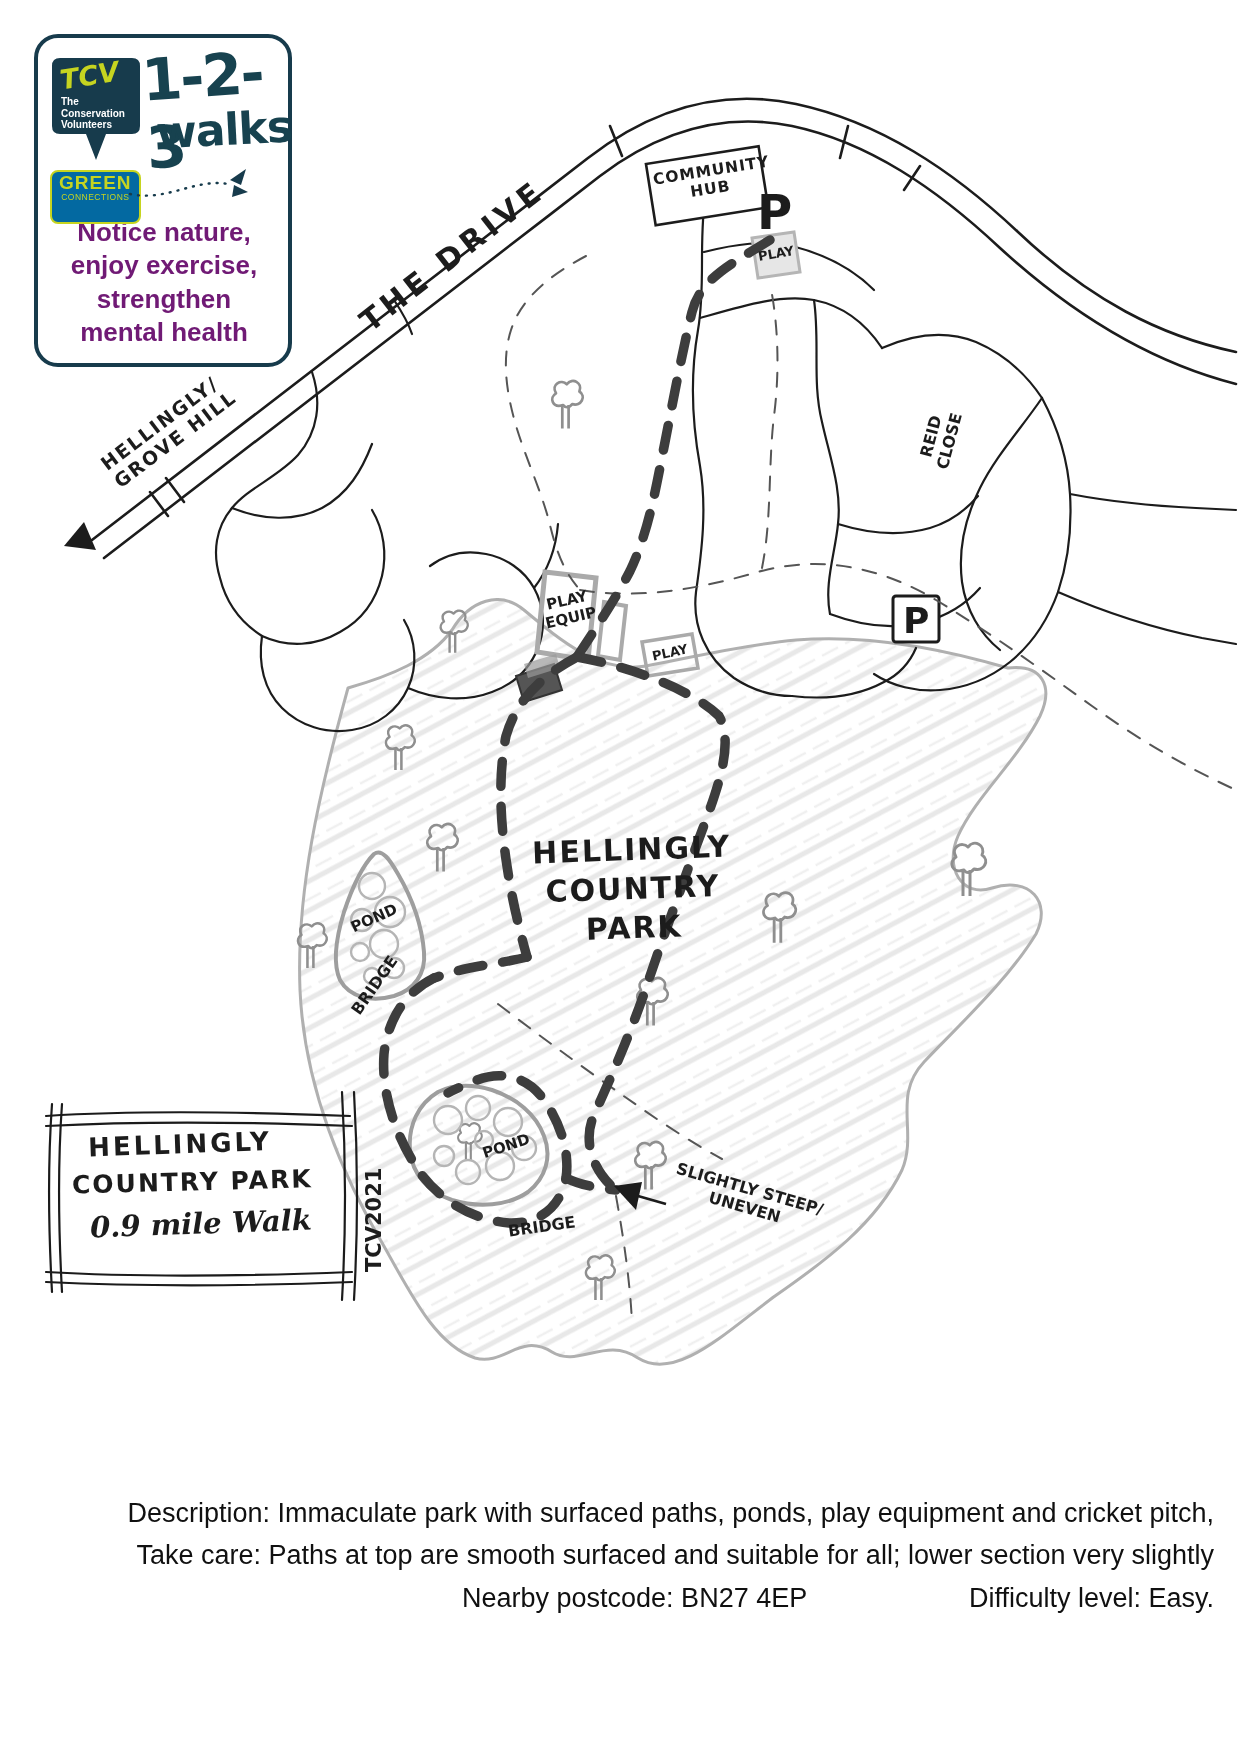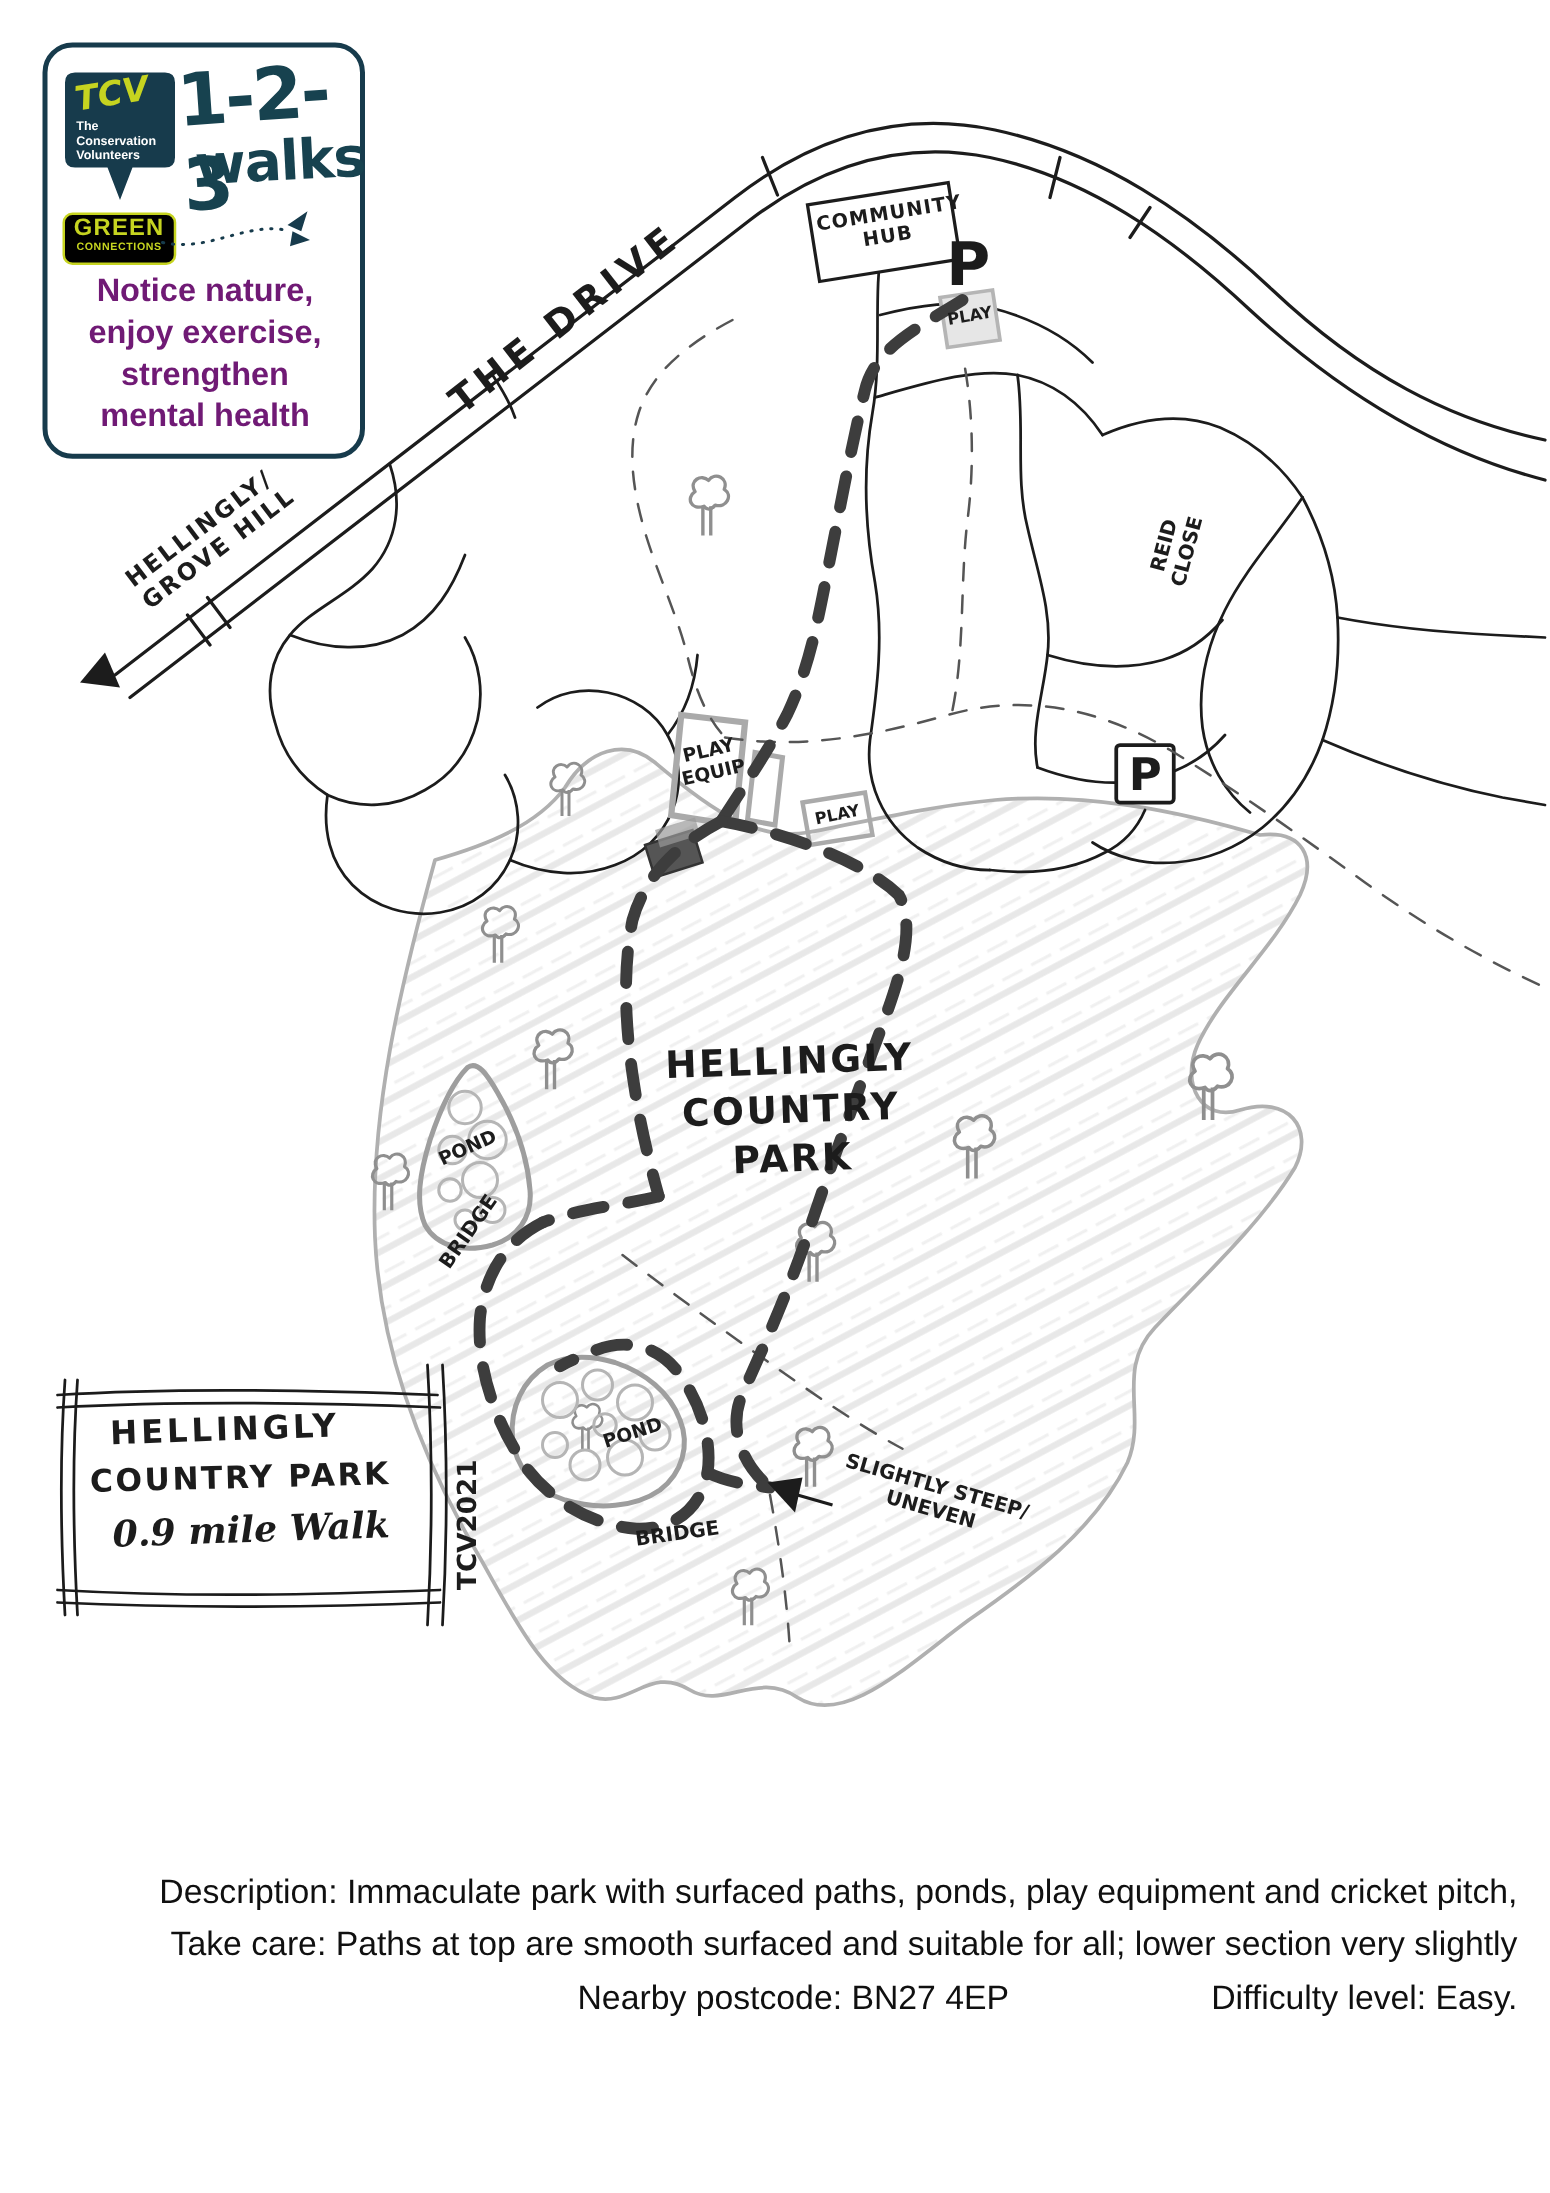--- a/index.html
+++ b/index.html
@@ -12,24 +12,24 @@
   .ctr{text-align:center;}
   
   .logo-card{position:absolute;left:34px;top:34px;width:232px;z-index:3;background:#fff;
              border:4px solid #173b4c;border-radius:24px;padding:10px 8px 14px 10px;}
   .logo-row{position:relative;height:158px;}
   .pin{position:absolute;left:2px;top:4px;}
   .pin-tcv{position:absolute;left:12px;top:12px;color:#c6d420;font-size:27px;font-weight:800;
            font-style:italic;transform:rotate(-9deg);font-family:"DejaVu Sans",sans-serif;}
   .pin-sub{position:absolute;left:13px;top:48px;color:#fff;font-size:10px;font-weight:700;
            line-height:1.15;white-space:pre-line;}
-  .badge{position:absolute;left:2px;top:122px;background:#000000;border:2px solid #c6d420;
-         border-radius:8px;padding:1px 7px 8px;text-align:center;}
+  .badge{position:absolute;left:2px;top:122px;background:#0369a1;border:2px solid #c6d420;
+         border-radius:8px;padding:1px 7px 20px;text-align:center;}
   .badge-top{color:#c6d420;font-size:19px;font-weight:800;letter-spacing:1px;line-height:1;}
-  .badge-bot{color:#c6d420;font-size:8.5px;font-weight:700;letter-spacing:.5px;line-height:1.2;}
+  .badge-bot{color:#c6d420;font-size:8.5px;font-weight:400;letter-spacing:.5px;line-height:1.2;}
   .one23{position:absolute;left:96px;top:-6px;color:#17424f;font-size:58px;font-weight:800;
          transform:rotate(-4deg);font-family:"DejaVu Sans",sans-serif;letter-spacing:-2px;}
   .walks{position:absolute;left:108px;top:56px;color:#17424f;font-size:44px;font-weight:800;
          transform:rotate(-3deg);font-family:"DejaVu Sans",sans-serif;letter-spacing:-1px;}
   .fly{position:absolute;left:78px;top:112px;}
   .tagline{margin-top:10px;text-align:center;font-size:26px;font-weight:700;color:#701a75;
            line-height:1.28;white-space:pre-line;}
   
   .tbox{position:absolute;left:62px;top:1128px;width:280px;z-index:2;}
   .tbox .t1{font-size:26px;letter-spacing:3px;margin-left:26px;transform:rotate(-2deg);

